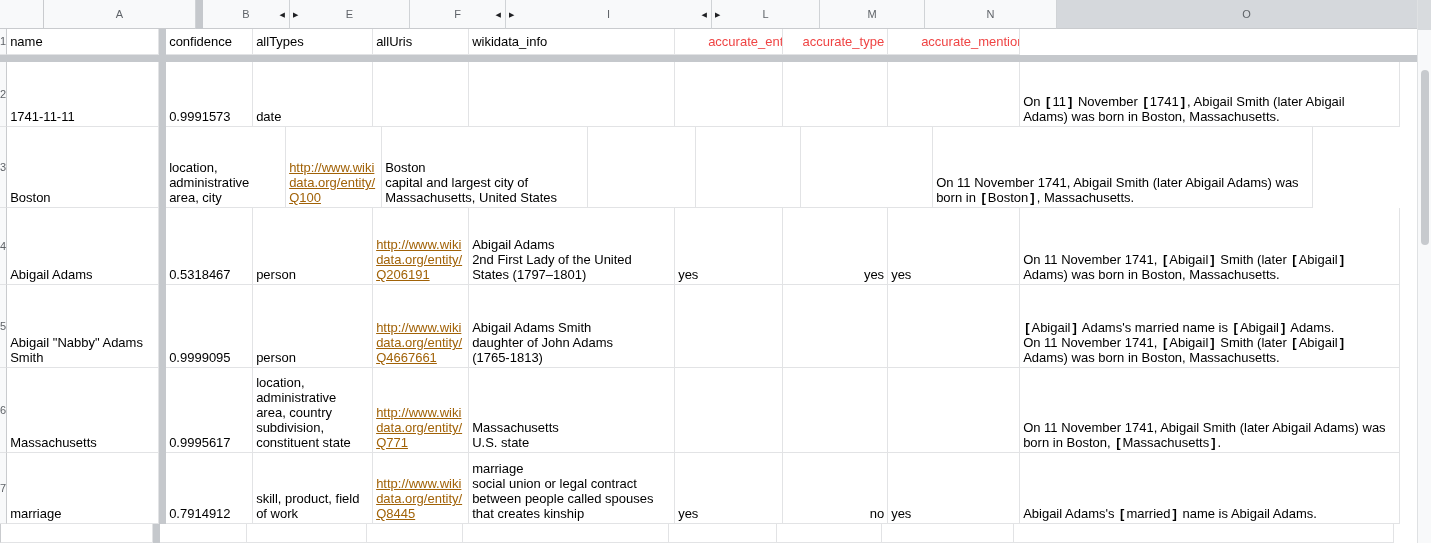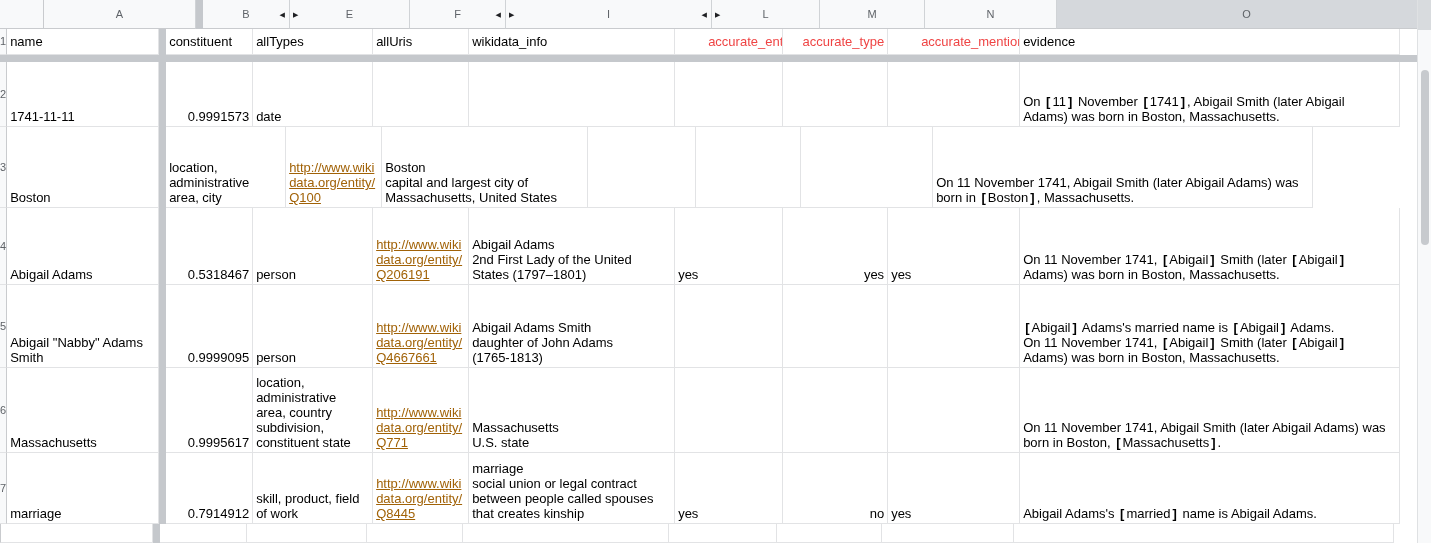--- a/index.html
+++ b/index.html
@@ -45,21 +45,21 @@
   .arrR{right:4px;}
   
   .cell{
     box-sizing:border-box;display:flex;align-items:flex-end;overflow:hidden;
     padding:1px 3px 2px 3px;background:#fff;
     border-right:1px solid #e2e3e5;border-bottom:1px solid #e2e3e5;
     font-size:13px;line-height:15px;color:#000;
   }
   .cell.gutc{background:#f8f9fa;border-right:1px solid #c9cbce;color:#5f6368;font-size:11px;
     align-items:center;justify-content:center;padding:0;}
-  .numc{justify-content:flex-end;text-align:right;}
+  .numc{text-align:right;}
   .ct{white-space:pre-wrap;word-wrap:break-word;}
   .link{color:#a16207;text-decoration:underline;cursor:pointer;}
   .hR1 .cell{align-items:center;}
   .acc{color:#ef4444;font-weight:normal;margin-left:30px;}
   .lb{font-weight:700;padding:0 2px;}
   
   .scrollbar{position:absolute;top:0;right:0;width:14px;height:543px;background:#f8f9fa;border-left:1px solid #dfe1e3;box-sizing:border-box;}
   .sb-cap{height:30px;background:#d8dbde;}
   .sb-thumb{position:absolute;left:3px;top:70px;width:8px;height:175px;border-radius:4px;background:#c7cace;}
 </style>
@@ -106,42 +106,39 @@
     </div>
   </div>
 
   <div class="row hR1">
     <div class="cell gutc">1</div>
     <div class="cell cA">
         <span class="ct">name</span>
       </div>
     <div class="vsp"></div>
     <div class="cell cB">
-        <span class="ct">constituent</span>
+        <span class="ct">confidence</span>
       </div>
     <div class="cell cE">
         <span class="ct">allTypes</span>
       </div>
     <div class="cell cF">
         <span class="ct">allUris</span>
       </div>
     <div class="cell cI">
         <span class="ct">wikidata_info</span>
       </div>
     <div class="cell cL">
         <span class="ct acc">accurate_entity</span>
       </div>
     <div class="cell cM">
         <span class="ct acc">accurate_type</span>
       </div>
     <div class="cell cN">
         <span class="ct acc">accurate_mentions</span>
-      </div>
-    <div class="cell cO">
-        <span class="ct">evidence</span>
       </div>
   </div>
 
   <div class="hbar"></div>
 
   <div class="row hr2">
     <div class="cell gutc">2</div>
     <div class="cell cA">
         <span class="ct">1741-11-11</span>
       </div>

